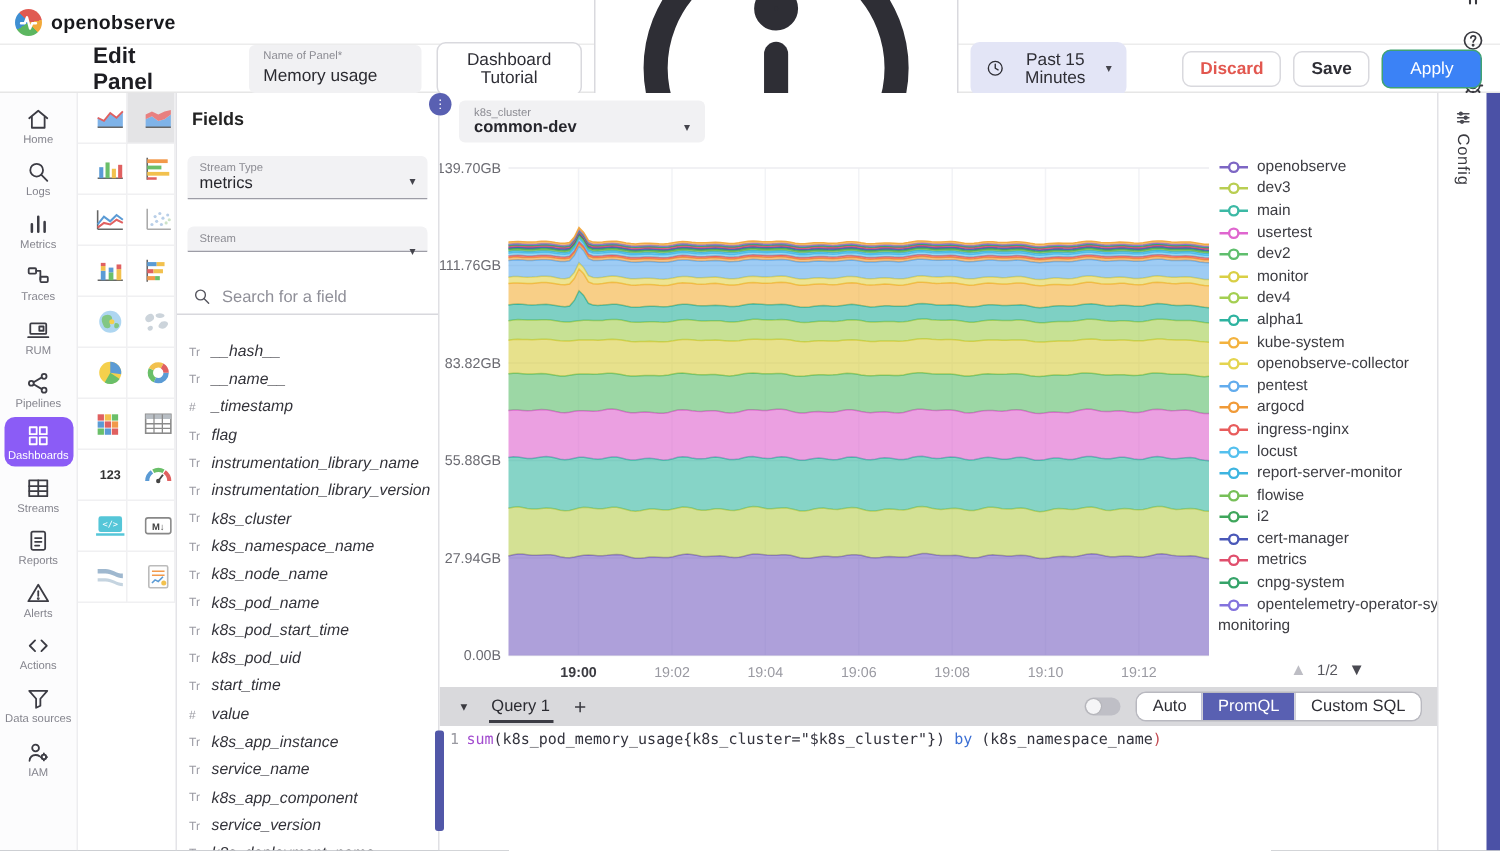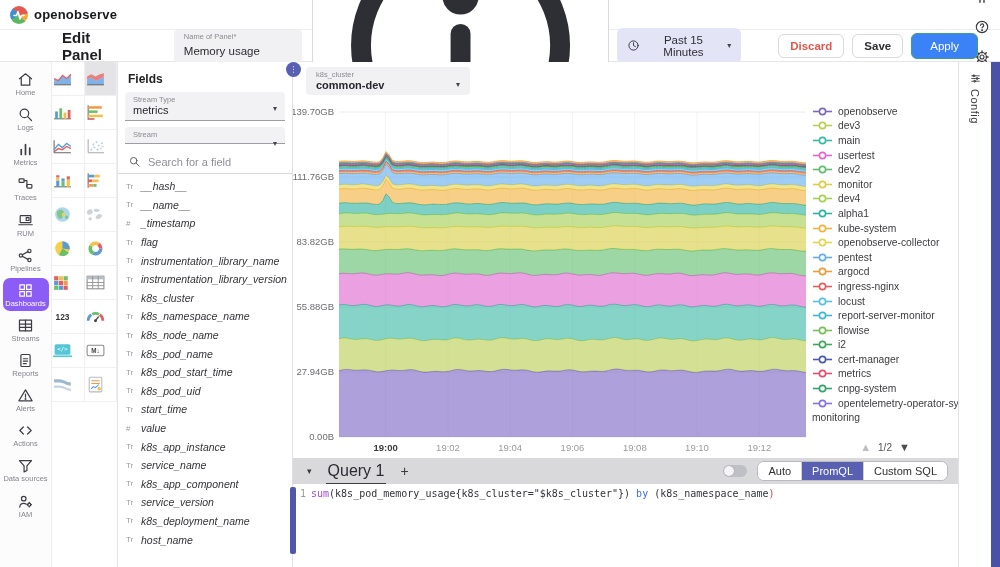--- a/index.html
+++ b/index.html
@@ -14,21 +14,21 @@
     background:conic-gradient(#e05a52 0 22%, #f2a93b 22% 38%, #5cb660 38% 66%, #3f8fd2 66% 88%, #e05a52 88% 100%); }
   .logo svg { position:absolute; inset:0; }
   .brand { font-size:13px; font-weight:bold; margin-left:6px; color:#17181c; letter-spacing:.2px; }
   .topbar-right { margin-left:auto; display:flex; align-items:flex-end; gap:13px;flex-direction:column; }
   .org-select { display:flex; align-items:center; gap:3px; font-size:11.5px; color:#33333b; cursor:pointer; }
   .tb-icon { width:17px; height:17px; color:#3a3a40; display:flex; align-items:center; justify-content:center; cursor:pointer; }
   .tb-icon svg { width:16px; height:16px; }
 
   
   .subheader { height:32px; display:flex; align-items:center; gap:10px;
-    padding:0 22px 0 62px; border-bottom:1px solid #e6e6e6; background:#fff; }
+    padding:0 12px 0 62px; border-bottom:1px solid #e6e6e6; background:#fff; }
   .page-title { font-size:15px; font-weight:600; color:#1d1d22; margin-right:32px; }
   .panel-name { background:#f1f1f3; border-radius:4px; padding:2px 10px 3px 10px; width:132px; }
   .panel-name label { display:block; font-size:7.5px; color:#8b8b92; }
   .panel-name input { border:none; background:transparent; outline:none; font-size:11.5px; color:#2b2b31;
     font-family:"Liberation Sans",sans-serif; width:100%; }
   .sub-right { margin-left:auto; display:flex; align-items:center; gap:8px; }
   .btn { border:1px solid #d9d9de; background:#fff; border-radius:6px; font-size:11.5px;
     padding:5px 11px; color:#2e2e35; cursor:pointer; font-family:"Liberation Sans",sans-serif; }
   .btn-icon { padding:4px 7px; display:flex; align-items:center; }
   .btn-time { background:#e3e5f6; border:none; display:flex; align-items:center; gap:6px; padding:6px 10px; }
@@ -47,27 +47,27 @@
     margin-bottom:1.5px; border-radius:7px; cursor:pointer; color:#3c3c44; }
   .nav-item svg { width:17px; height:17px; }
   .nav-item .nv-label { font-size:7.5px; color:#84848d; margin-top:1px; text-align:center; line-height:1.15; }
   .nav-item.active { background:#8b5cf6; color:#fff; width:46px; }
   .nav-item.active .nv-label { color:#fff; }
 
   
   .chart-types { width:66px; flex:none; border-right:1px solid #e4e4e8; display:grid;
     grid-template-columns:1fr 1fr; grid-auto-rows:34px; background:#fff; }
   .ct-cell { border-right:1px solid #f0f0f2; border-bottom:1px solid #f0f0f2;
-    display:flex; align-items:center; justify-content:flex-start; cursor:pointer; }
+    display:flex; align-items:center; justify-content:flex-end; cursor:pointer; }
   .ct-cell svg { width:21px; height:17px; }
   .ct-cell.selected { background:#e4e4e6; }
 
   
   .fields-panel { width:175px; flex:none; border-right:1px solid #e0e0e4; padding:6px 0 0 0;
-    display:flex; flex-direction:column; background:#fff; position:relative; }
+    display:flex; flex-direction:column; background:#fff; position:relative;gap:12px; }
   .fields-title { font-size:12px; font-weight:bold; color:#222; padding:4px 10px 6px; }
   .f-select { margin:0 7px 6px; background:#f2f2f4; border-bottom:1px solid #9d9da6;
     border-radius:4px 4px 0 0; padding:3px 8px 4px; position:relative; cursor:pointer; }
   .f-select .lbl { font-size:7.5px; color:#8b8b92; }
   .f-select .val { font-size:11px; color:#26262c; display:flex; align-items:center; gap:5px; }
   .f-select .caret { position:absolute; right:8px; top:12px; }
   .f-search { display:flex; align-items:center; gap:7px; padding:5px 10px; border-bottom:1px solid #d8d8dd; }
   .f-search svg { width:13px; height:13px; color:#55555e; }
   .f-search input { border:none; outline:none; font-size:11px; color:#333; width:100%;
     font-family:"Liberation Sans",sans-serif; }
@@ -96,21 +96,21 @@
   .legend-item svg { flex:none; }
   .legend-item .lg-label { font-size:10.3px; color:#3c3c42; white-space:nowrap; }
   .legend-pager { display:flex; align-items:center; justify-content:center; gap:7px;
     font-size:10px; color:#55555c; padding:2px 0 3px; }
   .pg-up { color:#bdbdc4; font-size:11px; cursor:pointer; }
   .pg-down { color:#4a4a52; font-size:11px; cursor:pointer; }
 
   
   .query-toolbar { height:26px; background:#d9d9dc; display:flex; align-items:center; padding:0 10px 0 14px; gap:14px; }
   .q-caret { font-size:9px; color:#3a3a40; cursor:pointer; }
-  .q-tab { font-size:16px; color:#2b2b31; padding:4px 2px 3px; border-bottom:2px solid #3c3c44; cursor:pointer; }
+  .q-tab { font-size:11px; color:#2b2b31; padding:4px 2px 3px; border-bottom:2px solid #3c3c44; cursor:pointer; }
   .q-add { font-size:14px; color:#3a3a40; cursor:pointer; }
   .q-right { margin-left:auto; display:flex; align-items:center; gap:10px; }
   .q-toggle { width:24px; height:12px; border-radius:6px; background:#bfbfc6; position:relative; cursor:pointer; }
   .q-toggle::after { content:""; position:absolute; left:1px; top:1px; width:10px; height:10px;
     border-radius:50%; background:#f5f5f7; box-shadow:0 0 1px #888; }
   .seg { display:flex; border:1px solid #b9b9c0; border-radius:7px; overflow:hidden; background:#fff; }
   .seg .seg-btn { font-size:11px; padding:3px 10px; background:#fff; border:none; color:#2e2e35;
     cursor:pointer; font-family:"Liberation Sans",sans-serif; }
   .seg .seg-btn + .seg-btn { border-left:1px solid #cfcfd6; }
   .seg .seg-btn.active { background:#5960b2; color:#fff; }
@@ -181,20 +181,21 @@
     </div>
   </header>
 
   <div class="subheader">
     <span class="page-title">Edit Panel</span>
     <div class="panel-name">
       <label>Name of Panel*</label>
       <input value="Memory usage" style="">
     </div>
     <div class="sub-right">
+      <button class="btn">Dashboard Tutorial</button>
       <button class="btn btn-icon">
           <span style="display:flex">
             <svg viewBox="0 0 24 24" fill="none" stroke="currentColor" stroke-width="1.7" stroke-linecap="round" stroke-linejoin="round" width="100%" height="100%">
               <circle cx="12" cy="12" r="8.5"></circle>
               <path d="M12 11v5.5"></path>
               <circle cx="12" cy="7.8" r="0.7" fill="currentColor"></circle>
             </svg>
           </span>
         </button>
       <button class="btn btn-time">

